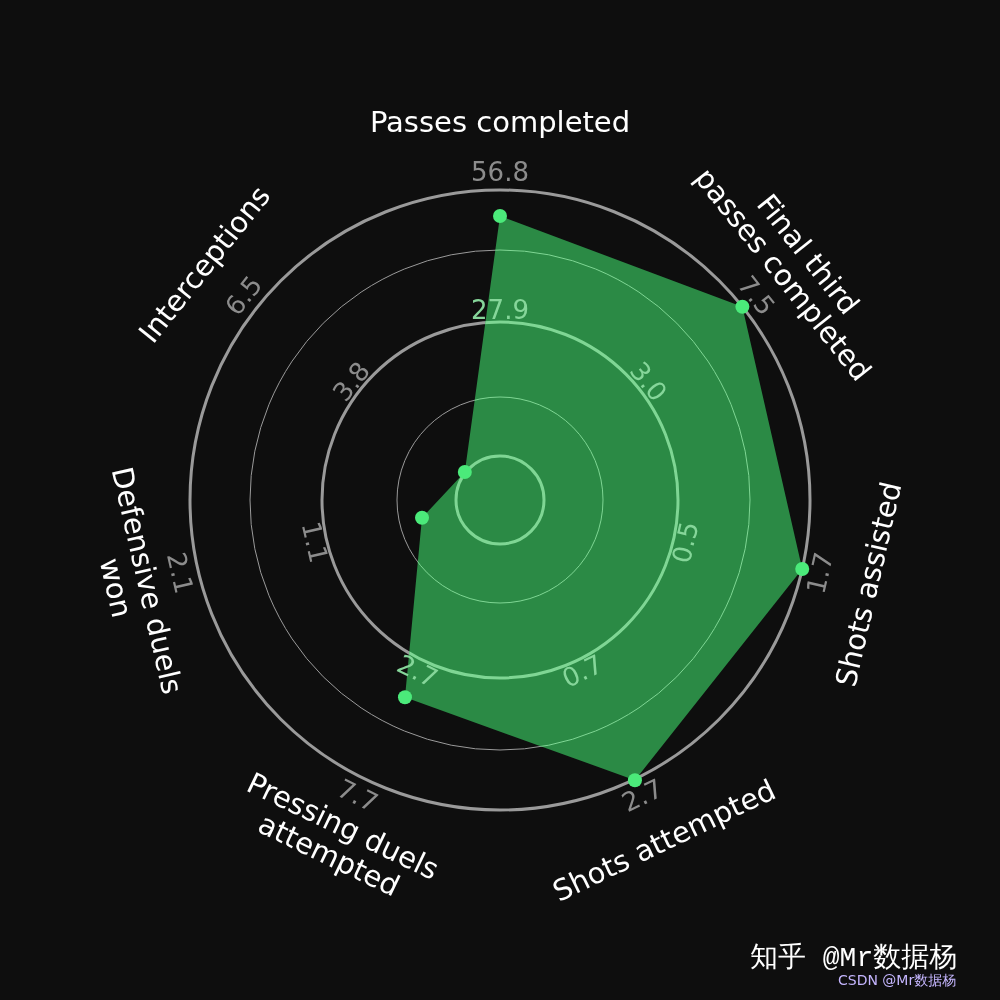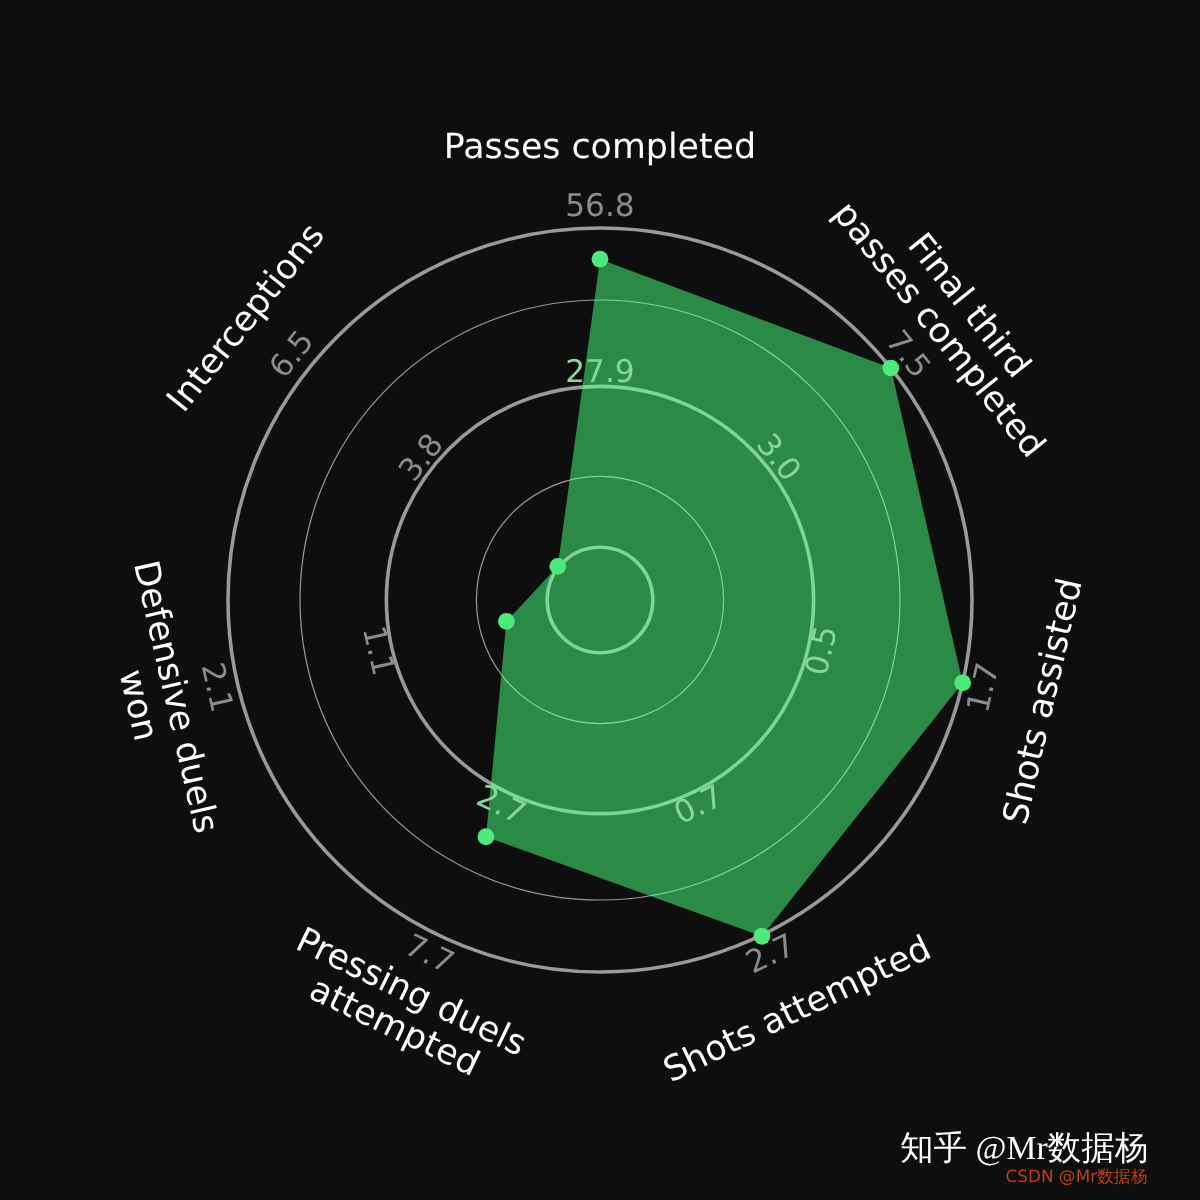--- a/index.html
+++ b/index.html
@@ -1,19 +1,19 @@
 <!DOCTYPE html>
 <html><head>
 <meta charset="utf-8">
 <style>
   html, body { margin:0; padding:0; background:#0e0e0e; }
   body { width:1000px; height:1000px; position:relative; overflow:hidden; font-family:"DejaVu Sans", sans-serif; }
   #radar { position:absolute; left:0; top:0; width:1000px; height:1000px; }
-  .wm-main { position:absolute; left:750px; top:938px; color:#ffffff; font-size:28px; font-family:Liberation Serif, serif; white-space:nowrap; }
-  .wm-sub { position:absolute; left:838px; top:972px; color:#c2410c; font-size:14px; font-family:"DejaVu Sans", sans-serif; white-space:nowrap; }
+  .wm-main { position:absolute; left:750px; top:938px; color:#ffffff; font-size:28px; font-family:Liberation Mono, monospace; white-space:nowrap; }
+  .wm-sub { position:absolute; left:838px; top:972px; color:#c4b5fd; font-size:14px; font-family:"DejaVu Sans", sans-serif; white-space:nowrap; }
 </style>
 </head>
 <body>
 
 <svg id="radar" viewBox="0 0 1000 1000" xmlns="http://www.w3.org/2000/svg">
   <defs>
       <clipPath id="areaClip">
         <polygon points="500,216 742.3677595650893,306.7181614237926 802.2276527763654,568.9814895264575 634.9378428655607,780.2013179176523 404.9794611332547,697.3121820706298 422.00576702545413,517.8016747165052 464.81758328893864,471.942958916357"></polygon>
       </clipPath>
     </defs>

